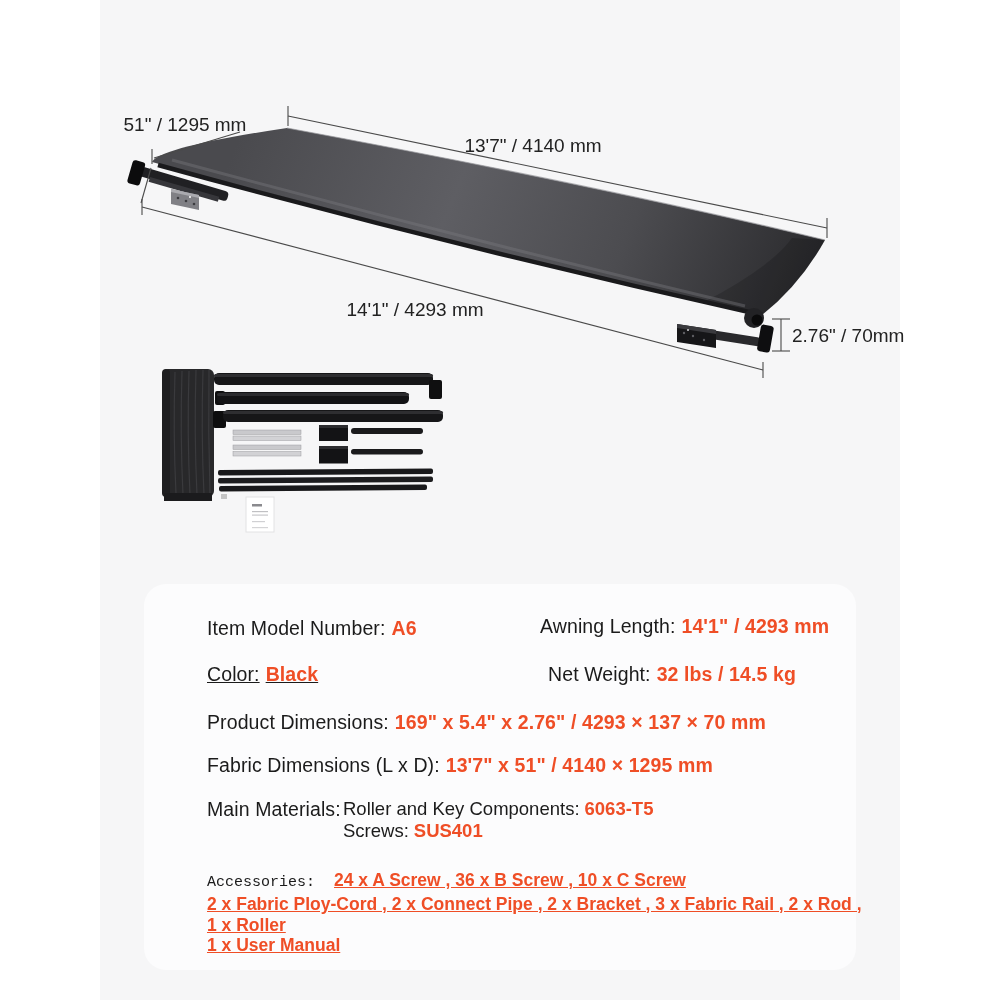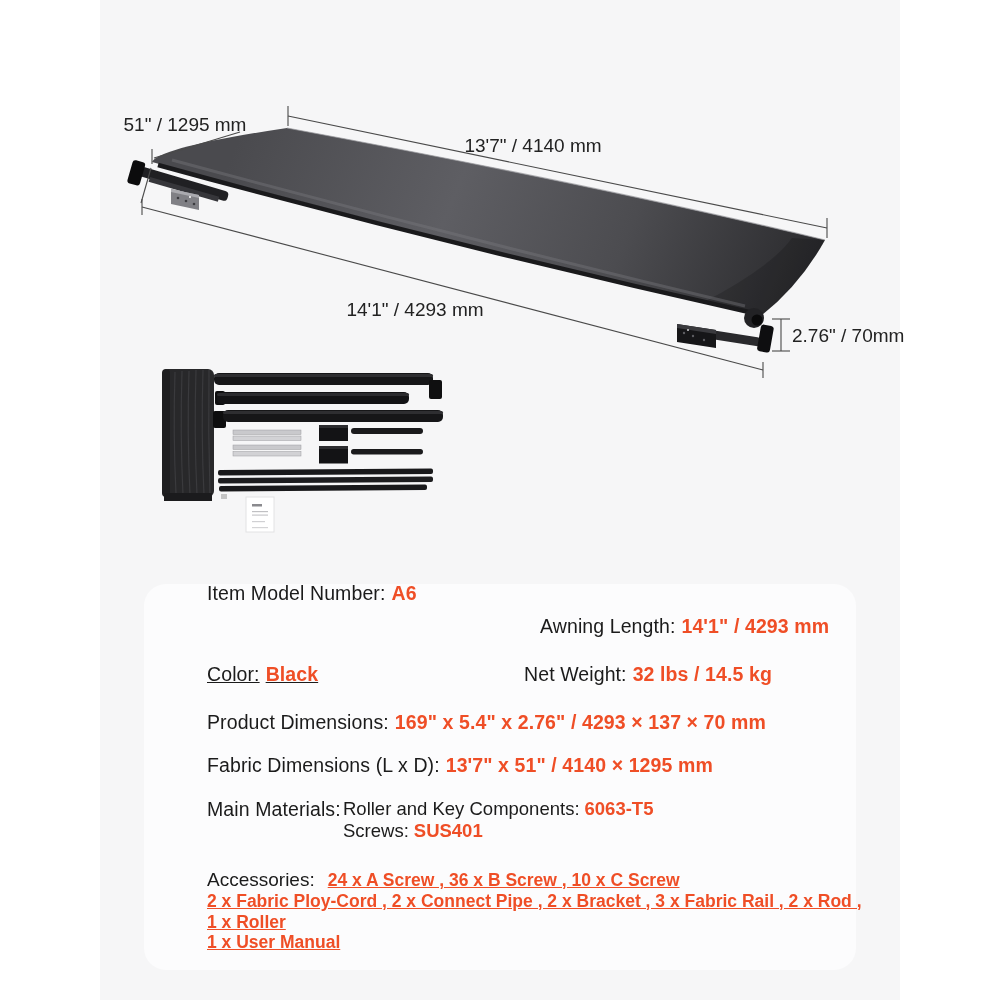--- a/index.html
+++ b/index.html
@@ -12,21 +12,21 @@
   .card { position:absolute; left:144px; top:584px; width:712px; height:386px;
           background:#FCFCFD; border-radius:22px; }
   .row { position:absolute; font-size:19.5px; color:var(--ink); white-space:nowrap; letter-spacing:0.1px; }
   .lbl { color:var(--ink); font-weight:400; }
   .val { color:var(--accent); font-weight:bold; margin-left:6px; }
   .mm-rows { position:absolute; left:343px; top:798px; font-size:18.5px; line-height:21.5px;
              color:var(--ink); white-space:nowrap; }
   .mm-line .val { margin-left:5px; }
   .acc { position:absolute; left:207px; top:870px; width:655px; font-size:17.5px;
          line-height:20.8px; color:var(--ink); }
-  .acc-label { font-size:19px; margin-right:13px; font-weight:400; }
+  .acc-label { font-size:15px; margin-right:19px; font-weight:400;font-family:Liberation Mono, monospace; }
   .acc .aval { color:var(--accent); font-weight:bold; margin-left:0;text-decoration:underline; }
 </style>
 </head>
 <body>
 
 <div class="page">
   <div class="panel"></div>
 
   <svg class="diagram" viewBox="0 0 1000 560">
     <defs>
@@ -149,31 +149,31 @@
         <rect x="252" y="511" width="16" height="1.2" fill="#c0c0c3"></rect>
         <rect x="252" y="514.5" width="16" height="1.2" fill="#c8c8cb"></rect>
         <rect x="252" y="521" width="13" height="1.2" fill="#d0d0d3"></rect>
         <rect x="252" y="527" width="16" height="1.2" fill="#d4d4d6"></rect>
       </g>
     </g>
   </svg>
 
   <div class="card"></div>
 
-  <div class="row" style="left:207px; top:582px;">
+  <div class="row" style="left:207px; top:617px;">
     <span class="lbl">Item Model Number:</span><span class="val">A6</span>
   </div>
   <div class="row" style="left:540px; top:615px;">
     <span class="lbl">Awning Length:</span><span class="val">14'1" / 4293 mm</span>
   </div>
 
   <div class="row" style="left:207px; top:663px;text-decoration:underline;">
     <span class="lbl">Color:</span><span class="val">Black</span>
   </div>
-  <div class="row" style="left:524px; top:663px;">
+  <div class="row" style="left:548px; top:663px;">
     <span class="lbl">Net Weight:</span><span class="val">32 lbs / 14.5 kg</span>
   </div>
 
   <div class="row" style="left:207px; top:711px;">
     <span class="lbl">Product Dimensions:</span><span class="val">169" x 5.4" x 2.76" / 4293 × 137 × 70 mm</span>
   </div>
 
   <div class="row" style="left:207px; top:754px;">
     <span class="lbl">Fabric Dimensions (L x D):</span><span class="val">13'7" x 51" / 4140 × 1295 mm</span>
   </div>

